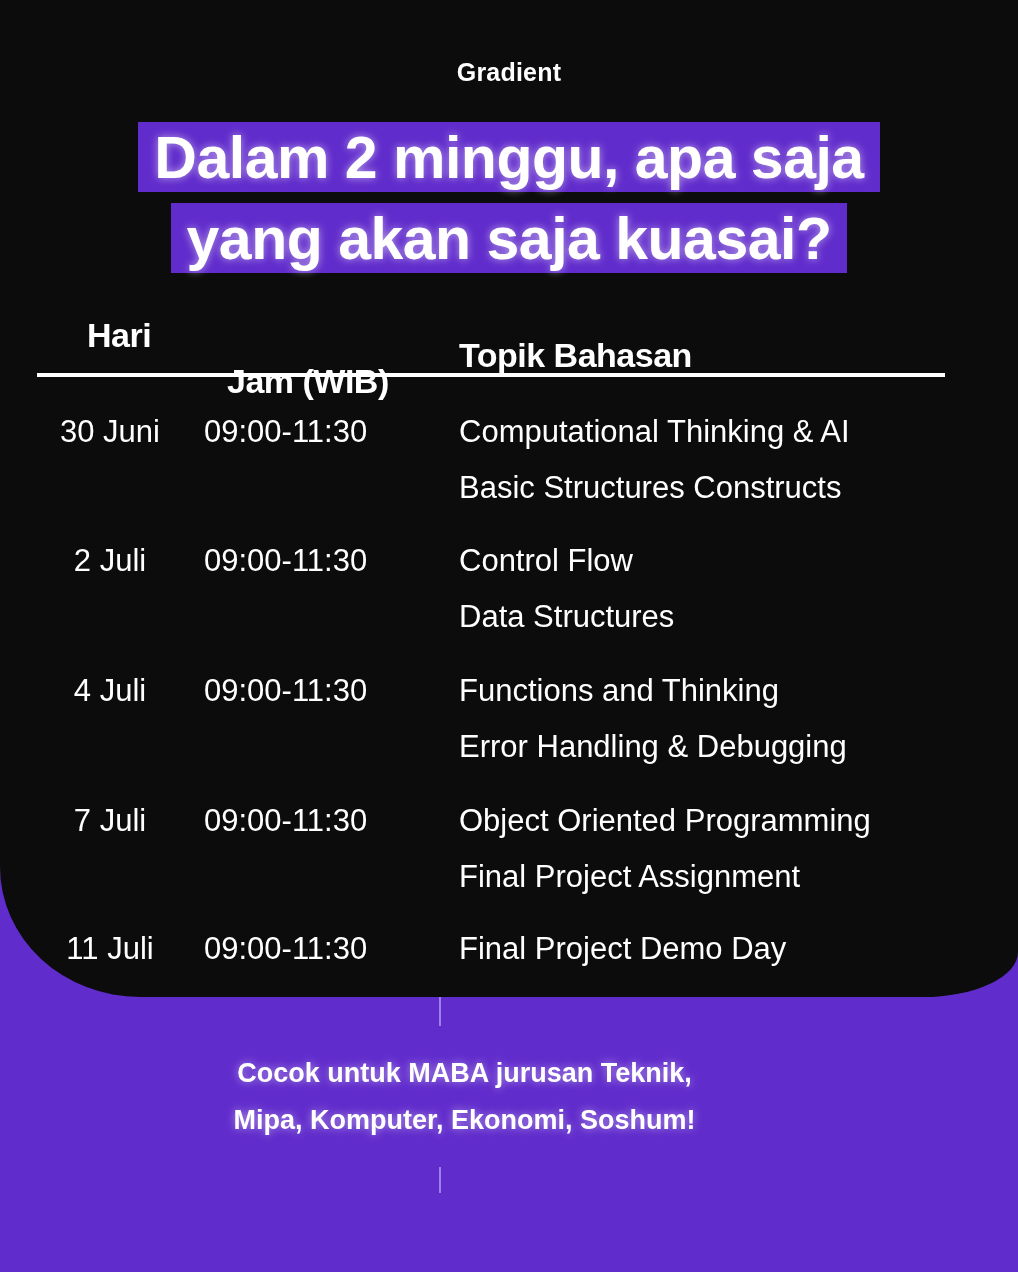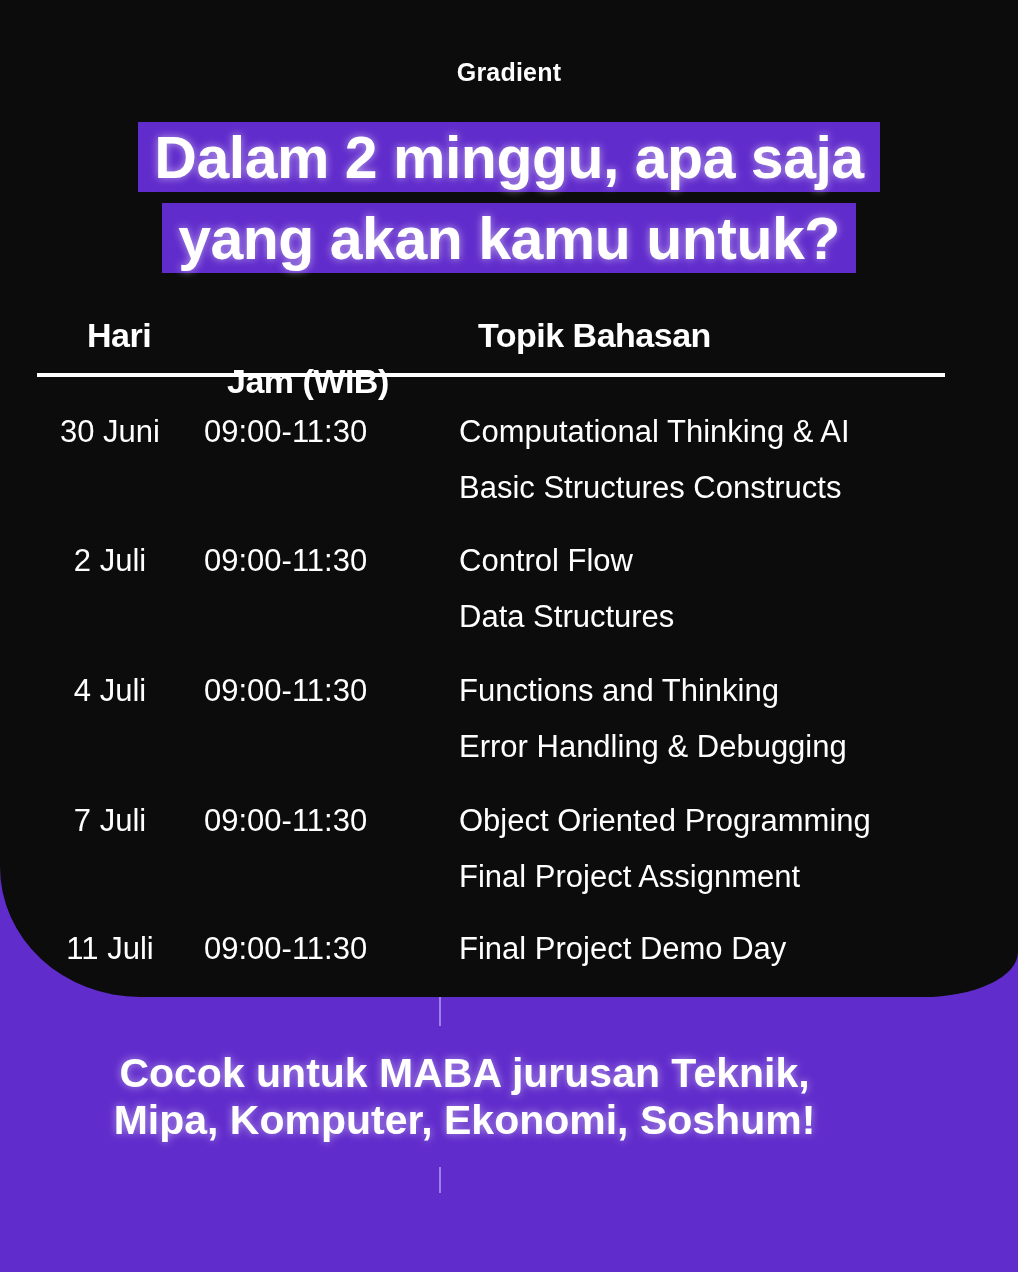--- a/index.html
+++ b/index.html
@@ -30,49 +30,49 @@
     text-shadow: 0 0 8px rgba(255,255,255,0.55);
   }
   .hl-line.l1 { margin-bottom: 11px; }
   .table-head {
     position: absolute; top: 316px; left: 0; width: 935px; height: 46px;
     font-weight: 700; font-size: 34px; letter-spacing: -0.5px;
   }
   .th { position: absolute; top: 0; }
   .th.hari { left: 87px; }
   .th.jam { left: 227px; margin-top: 46px; }
-  .th.topik { left: 478px; }
+  .th.topik { left: 459px; margin-top: 20px; }
   .rule {
     position: absolute; top: 373px; left: 37px; width: 908px; height: 4px; background: #ffffff;
   }
   .row { position: absolute; left: 0; width: 1018px; font-size: 31px; }
   .cell { position: absolute; top: 0; white-space: nowrap; }
   .cell.date { width: 140px; text-align: center; left: 40px; }
   .cell.time { left: 204px; }
   .cell.topics { left: 459px; }
   .topic { display: block; height: 56px; line-height: 36px; }
   .footer-text {
     position: absolute; top: 1050px; left: 0; width: 929px; text-align: center;
-    font-weight: 700; font-size: 41px; line-height: 47px;
+    font-weight: 700; font-size: 27px; line-height: 47px;
     text-shadow: 0 0 8px rgba(255,255,255,0.5);
   }
   .divider {
     position: absolute; left: 439px; width: 2px; background: rgba(190,160,255,0.7);
   }
 </style>
 </head>
 <body>
 
 <div class="panel"></div>
 
 <div class="brand">Gradient</div>
 
 <div class="headline">
   <span class="hl-line l1">Dalam 2 minggu, apa saja</span><br>
-  <span class="hl-line l2">yang akan kamu untuk?</span>
+  <span class="hl-line l2">yang akan saja kuasai?</span>
 </div>
 
 <div class="table-head">
   <span class="th hari">Hari</span>
   <span class="th jam">Jam (WIB)</span>
   <span class="th topik">Topik Bahasan</span>
 </div>
 <div class="rule"></div>
 
 <div class="row" style="top:414px;">

